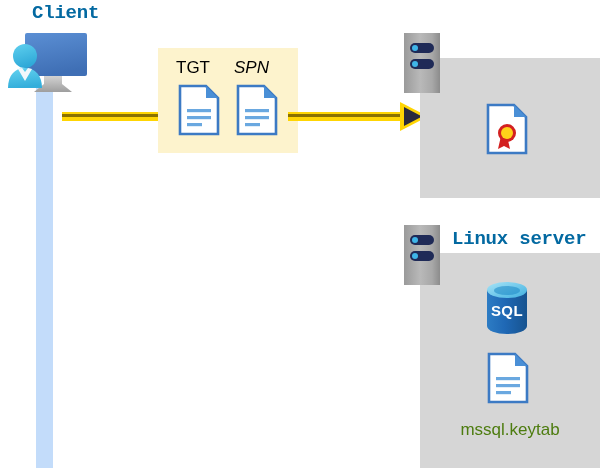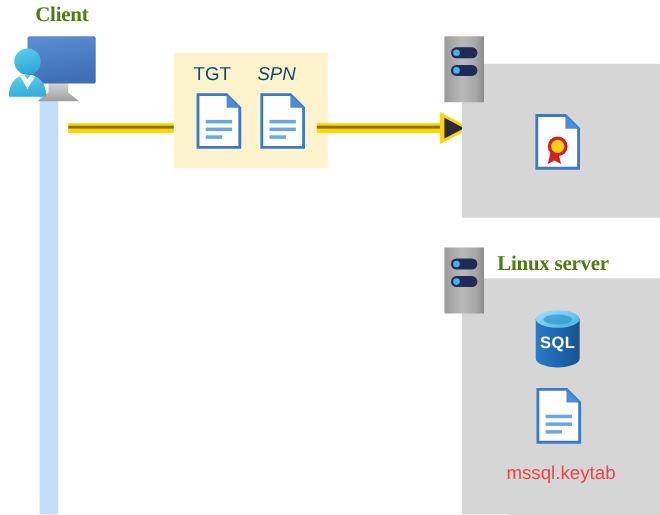--- a/index.html
+++ b/index.html
@@ -14,24 +14,24 @@
     position: relative;
     width: 600px;
     height: 468px;
     background: #ffffff;
     overflow: hidden;
   }
   .abs { position: absolute; }
 
   
   .title-bold {
-    font-family: Liberation Serif, serif;
+    font-family: Liberation Mono, monospace;
     font-weight: bold;
     font-size: 19px;
-    color: #4d7c0f;
+    color: #0369a1;
     line-height: 23px;
     letter-spacing: -0.2px;
     white-space: pre-line;
   }
 
   
   #client-lifeline {
     left: 36px;
     top: 86px;
     width: 17px;
@@ -43,21 +43,21 @@
   #token-box {
     left: 158px;
     top: 48px;
     width: 140px;
     height: 105px;
     background: #fdf3cd;
   }
   .token-label {
     font-family: "Liberation Sans", sans-serif;
     font-size: 17px;
-    color: #0c4a6e;
+    color: #000000;
     position: absolute;
     top: 10px;
   }
 
   
   .flow-line {
     height: 9px;
     background: linear-gradient(to bottom,
         #ffd503 0%, #ffd503 22%,
         #8a7100 26%, #8a7100 52%,
@@ -92,21 +92,21 @@
     width: 6px;
     height: 6px;
     border-radius: 50%;
     background: #3fb5e8;
   }
 
   
   .file-caption {
     font-family: "Liberation Sans", sans-serif;
     font-size: 17px;
-    color: #ef4444;
+    color: #4d7c0f;
     text-align: center;
   }
 </style>
 </head>
 <body>
 
 <div id="canvas">
 
   <div class="abs" id="client-lifeline"></div>
 

